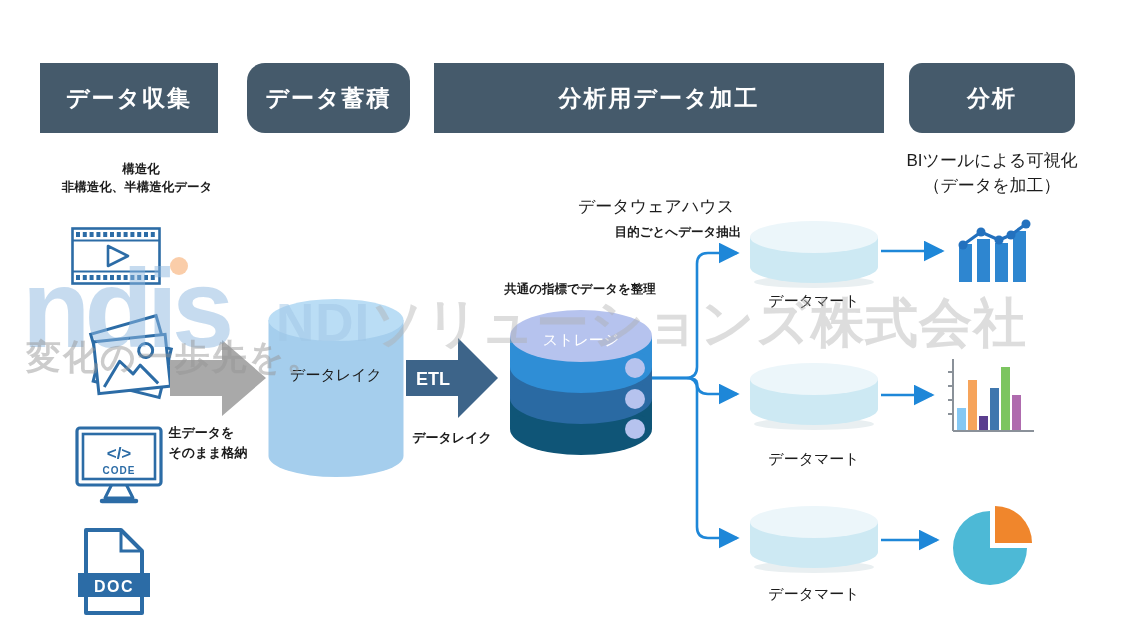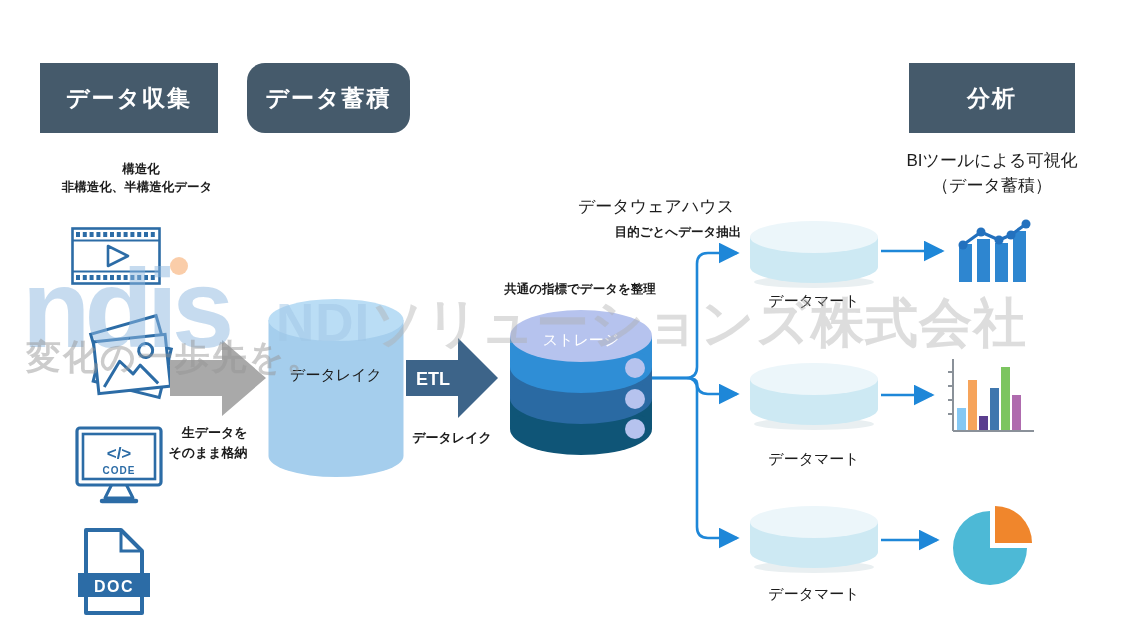--- a/index.html
+++ b/index.html
@@ -7,21 +7,21 @@
     position:relative;width:1140px;height:626px;background:#fff;overflow:hidden;
     font-family:"Liberation Sans","DejaVu Sans",sans-serif;
   }
   .abs{position:absolute;}
   .stage{
     position:absolute;height:70px;background:#455A6B;color:#fff;
     display:flex;align-items:center;justify-content:center;
     font-size:23px;font-weight:bold;letter-spacing:2px;z-index:2;
   }
   .lbl{position:absolute;color:#1c1c1c;transform:translateX(-50%);
-    text-align:right;white-space:nowrap;z-index:3;}
+    text-align:left;white-space:nowrap;z-index:3;}
   .small{font-size:12.5px;font-weight:600;}
   .med{font-size:17px;font-weight:500;}
   .nodelabel{font-size:15px;font-weight:normal;}
   .white{color:#fff;}
   .node{z-index:2;}
   .conn{position:absolute;left:0;top:0;z-index:1;}
   
   .wm{position:absolute;z-index:6;pointer-events:none;white-space:nowrap;font-weight:bold;}
   .wm-logo{left:22px;top:244px;font-size:112px;letter-spacing:-6px;color:rgba(141,184,224,0.50);}
   .wm-dot{left:170px;top:257px;width:18px;height:18px;border-radius:50%;
@@ -31,27 +31,28 @@
   .wm-co .ndi{color:rgba(160,198,230,0.50);}
   .wm-co .rest{color:rgba(175,175,175,0.42);font-family:Liberation Mono, monospace;}
 </style>
 </head>
 <body>
 
 <div class="canvas">
 
   <div class="stage" style="left:40px;top:63px;width:178px;">データ収集</div>
   <div class="stage" style="left:247px;top:63px;width:163px;border-radius:18px;">データ蓄積</div>
-  <div class="stage" style="left:909px;top:63px;width:166px;">分析</div>
+  <div class="stage" style="left:434px;top:63px;width:450px;">分析用データ加工</div>
+  <div class="stage" style="left:909px;top:63px;width:166px;border-radius:13px;">分析</div>
 
   <div class="lbl small" style="left:141px;top:161px;">構造化</div>
   <div class="lbl small" style="left:137px;top:179px;">非構造化、半構造化データ</div>
   <div class="lbl med" style="left:656px;top:149px;margin-top:46px;">データウェアハウス</div>
   <div class="lbl med" style="left:992px;top:149px;">BIツールによる可視化</div>
-  <div class="lbl med" style="left:992px;top:174px;">（データ蓄積）</div>
+  <div class="lbl med" style="left:992px;top:174px;">（データを加工）</div>
 
   <svg class="abs node" style="left:71px;top:227px;" width="90" height="58" viewBox="0 0 90 58">
     <rect x="1.5" y="1.5" width="87" height="55" fill="#fff" stroke="#2C6CA6" stroke-width="2.6"></rect>
     <line x1="5" y1="7.5" x2="85" y2="7.5" stroke="#2C6CA6" stroke-width="5" stroke-dasharray="4 2.8"></line>
     <line x1="1.5" y1="13.5" x2="88.5" y2="13.5" stroke="#2C6CA6" stroke-width="2.2"></line>
     <line x1="1.5" y1="44.5" x2="88.5" y2="44.5" stroke="#2C6CA6" stroke-width="2.2"></line>
     <line x1="5" y1="50.5" x2="85" y2="50.5" stroke="#2C6CA6" stroke-width="5" stroke-dasharray="4 2.8"></line>
     <polygon points="37,19 57,29 37,39" fill="#fff" stroke="#2C6CA6" stroke-width="2.6" stroke-linejoin="round"></polygon>
   </svg>
 

